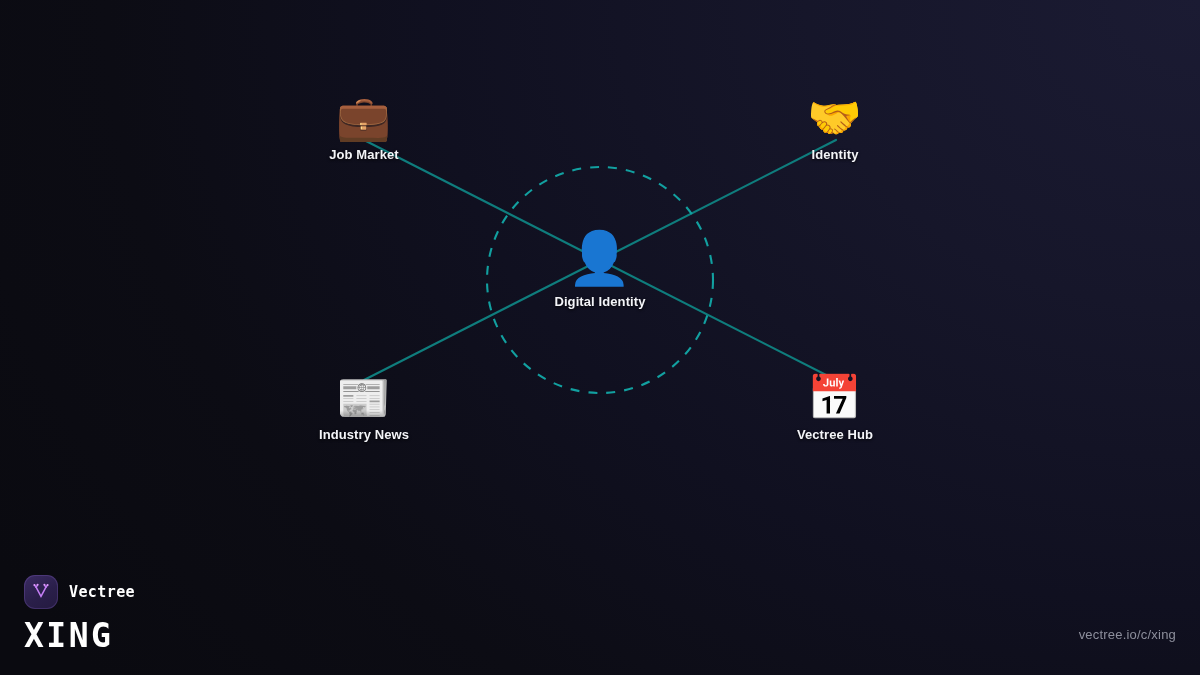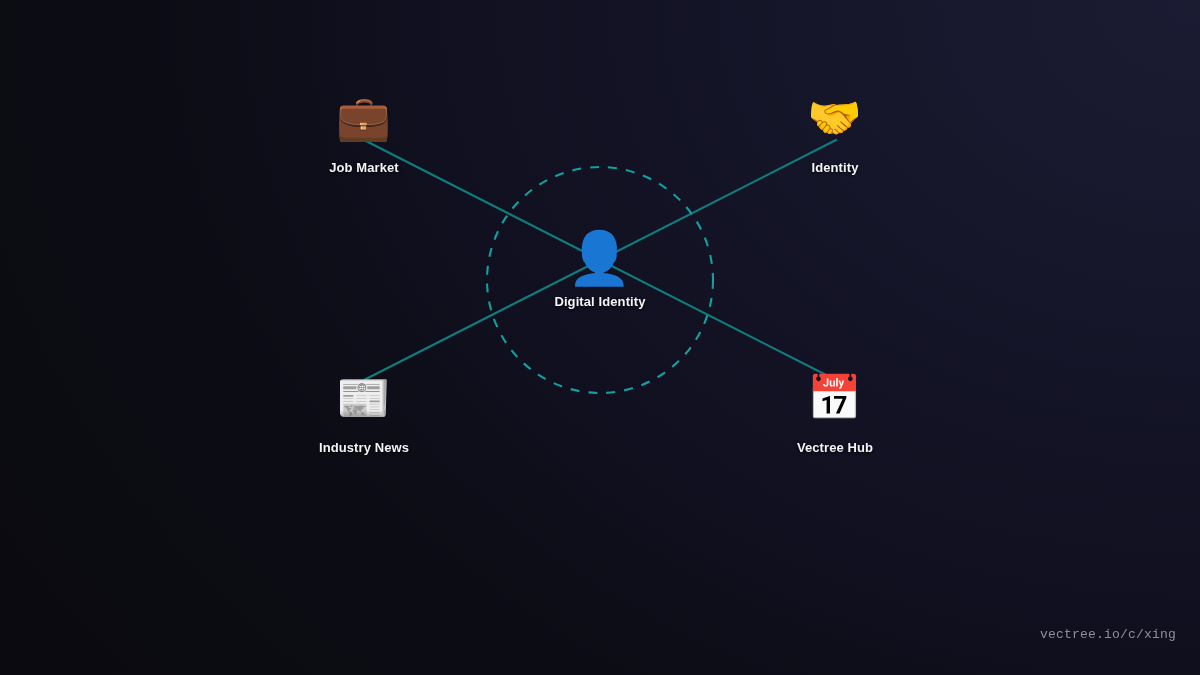--- a/index.html
+++ b/index.html
@@ -34,21 +34,21 @@
   }
   .node-emoji {
     font-size: 44px;
     line-height: 48px;
     height: 48px;
     display: block;
     font-family: "DejaVu Sans", sans-serif;
   }
   .node-label {
     display: block;
-    margin-top: 18px;
+    margin-top: 5px;
     font-size: 13px;
     font-weight: bold;
     color: #f3f4f8;
     letter-spacing: 0.1px;
     text-shadow: 0 1px 3px rgba(0,0,0,0.85);
     font-family: "Liberation Sans", sans-serif;
   }
   .node.center .node-emoji {
     font-size: 52px;
     line-height: 56px;
@@ -92,21 +92,21 @@
     font-size: 33px;
     font-weight: bold;
     color: #ffffff;
     letter-spacing: 2.5px;
     line-height: 38px;
   }
   #site-url {
     position: absolute;
     right: 24px;
     bottom: 33px;
-    font-family: Liberation Mono, monospace;
+    font-family: Liberation Sans, sans-serif;
     font-size: 13px;
     color: #8d8f9c;
     letter-spacing: 0.2px;
   }
 </style>
 </head>
 <body>
 
 <div id="stage">
 
@@ -137,17 +137,38 @@
     <span class="node-emoji">📅</span>
     <span class="node-label">Vectree Hub</span>
   </div>
 
   <div class="node center" style="left:600px; top:230px;">
     <span class="node-emoji">👤</span>
     <span class="node-label">Digital Identity</span>
   </div>
 
   <div id="brand">
+    <div id="brand-row">
+      <div id="brand-logo">
+        <svg width="22" height="22" viewBox="0 0 22 22" xmlns="http://www.w3.org/2000/svg">
+          <g stroke="#c47ef5" stroke-width="1.5" fill="none" stroke-linecap="round">
+            <path d="M6.2 6.4 L11 15.4 L15.8 6.4"></path>
+            <path d="M6.2 6.4 L4.6 4.3"></path>
+            <path d="M6.2 6.4 L7.4 4.0"></path>
+            <path d="M15.8 6.4 L17.4 4.3"></path>
+            <path d="M15.8 6.4 L14.6 4.0"></path>
+          </g>
+          <g fill="#e09bff">
+            <circle cx="4.4" cy="4.0" r="1.05"></circle>
+            <circle cx="7.6" cy="3.7" r="1.05"></circle>
+            <circle cx="17.6" cy="4.0" r="1.05"></circle>
+            <circle cx="14.4" cy="3.7" r="1.05"></circle>
+          </g>
+        </svg>
+      </div>
+      <div id="brand-name">Vectree</div>
+    </div>
+    <div id="brand-title">XING</div>
   </div>
 
   <div id="site-url">vectree.io/c/xing</div>
 
 </div>
 
 </body></html>

